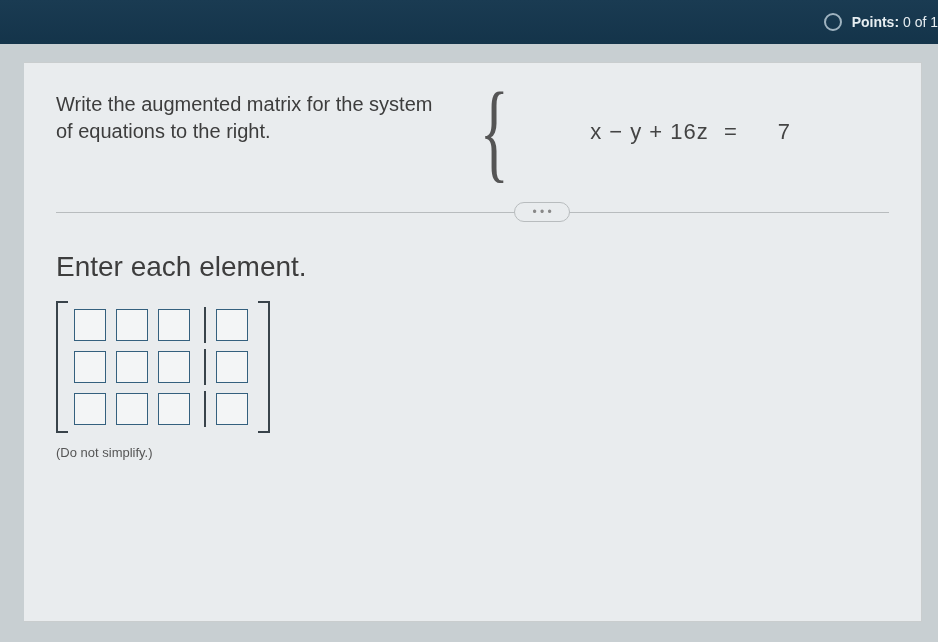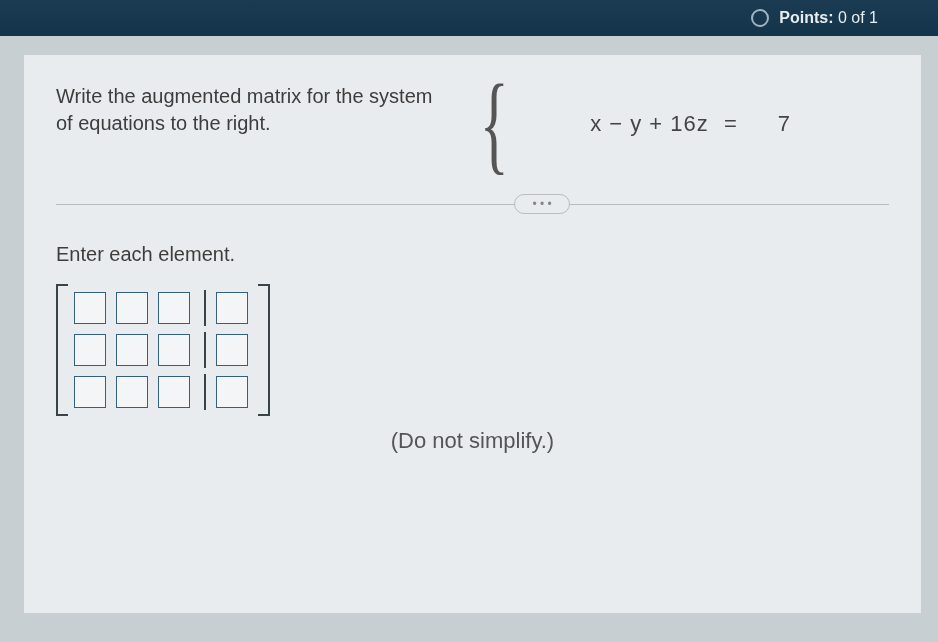--- a/index.html
+++ b/index.html
@@ -1,27 +1,26 @@
 <!DOCTYPE html>
 <html><head>
 <meta charset="utf-8">
 <style>
   * { box-sizing: border-box; margin: 0; padding: 0; }
   html, body { width: 938px; height: 642px; overflow: hidden; font-family: Arial, Helvetica, sans-serif; }
   body { background: #c8cfd2; }
 
   .top-bar {
-    height: 36px;
+    height: 44px;
     background: linear-gradient(180deg, #1a3b52 0%, #14344a 100%);
     color: #e6edf1;
     display: flex;
     align-items: center;
     justify-content: flex-end;
-    padding-right: 60px;
-    font-size: 16px;
+    font-size: 14px;
   }
   .top-bar .circle {
     width: 18px; height: 18px;
     border: 2px solid #9fb3c0;
     border-radius: 50%;
     margin-right: 10px;
   }
 
   .content-wrap {
     padding: 18px 16px 0 24px;
@@ -89,21 +88,21 @@
     color: #888;
     font-size: 12px;
     display: flex;
     align-items: center;
     justify-content: center;
     cursor: pointer;
   }
 
   .answer-label {
     color: #3d3d3d;
-    font-size: 20px;
+    font-size: 28px;
     margin-bottom: 18px;
   }
 
   .matrix-wrap {
     display: inline-flex;
     align-items: stretch;
   }
   .bracket {
     width: 14px;
     position: relative;
@@ -136,23 +135,22 @@
   }
   .aug-bar {
     width: 2px;
     height: 36px;
     background: #39434a;
     justify-self: center;
   }
 
   .note {
     color: #555;
-    font-size: 22px;
+    font-size: 13px;
     margin-top: 8px;
-    text-align: center;
   }
 </style>
 </head>
 <body>
 
 <div class="top-bar">
   <span class="circle"></span>
   <span>
     <b>Points:</b>
     <span>0 of 1</span>

